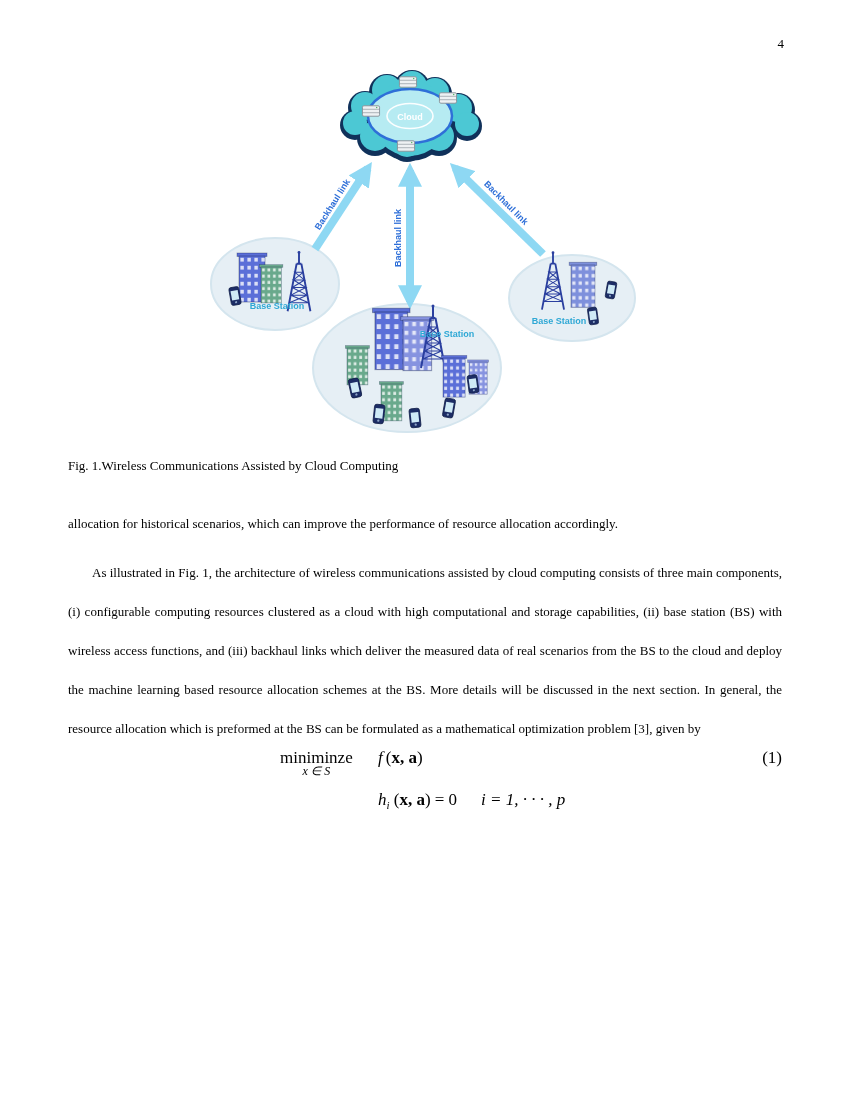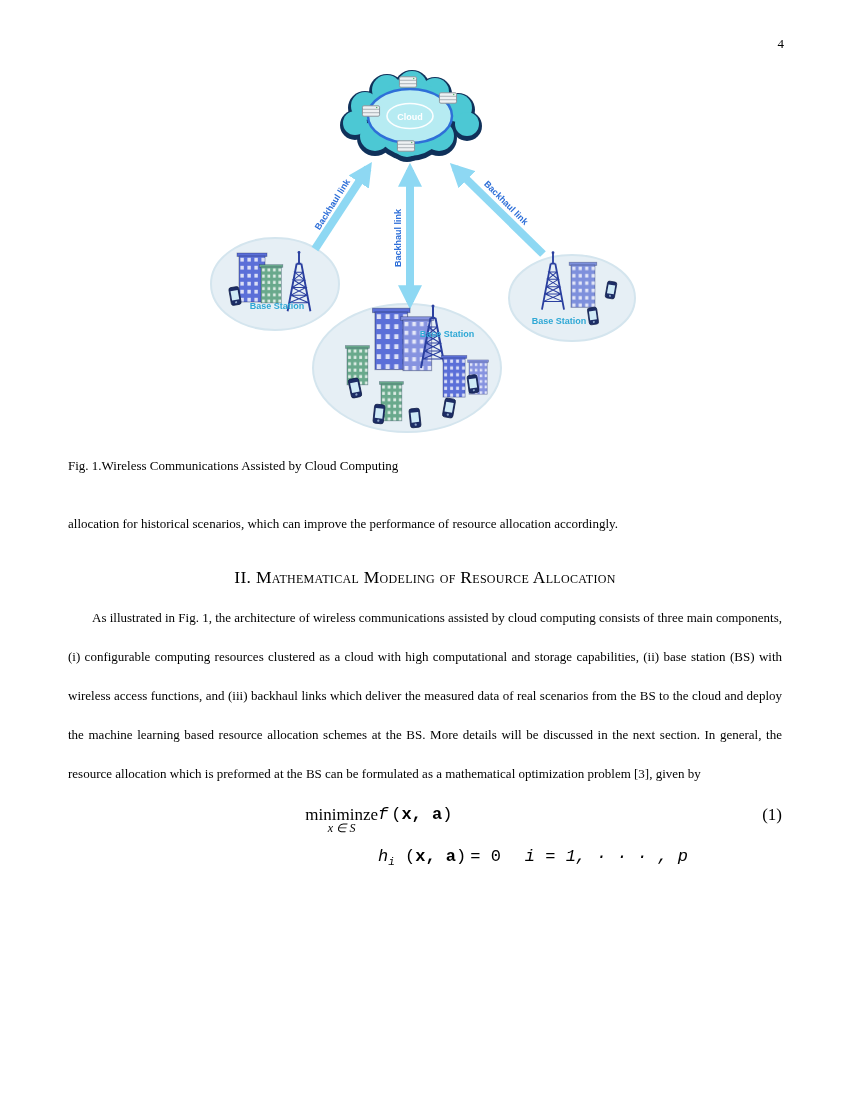--- a/index.html
+++ b/index.html
@@ -31,25 +31,25 @@
   }
   .para-intro { margin-top:30px; }
   .section-heading {
     margin-top:24px;
     text-align:center;
     font-size:17.5px;
     font-variant:small-caps;
     letter-spacing:0.3px;
   }
   .para-main { margin-top:10px; text-indent:24px; }
-  .eq-block { margin-top:12px; font-size:17px;text-align:right; }
+  .eq-block { font-size:17px; }
   .eq-row { display:flex; align-items:flex-start; padding:0 68px; margin-top:22px; }
   .eq-row:first-child { margin-top:0; }
   .eq-op { margin-left:212px; width:98px; flex:0 0 auto; }
-  .eq-expr { flex:0 1 auto; white-space:nowrap;font-family:Liberation Mono, monospace; }
+  .eq-expr { flex:0 1 auto; white-space:nowrap; }
   .eq-num { margin-left:auto; }
   .min-stack { position:relative; display:inline-block; }
   .min-sub {
     position:absolute; top:100%; left:50%;
     transform:translateX(-50%);
     margin-top:-4px;
     font-size:12px;
     white-space:nowrap;
   }
   .mi { font-style:italic; }
@@ -179,21 +179,20 @@
       </g>
     </svg>
   </div>
 
   <div class="caption">
     <span class="caption-label">Fig. 1.</span><span>Wireless Communications Assisted by Cloud Computing</span>
   </div>
 
   <p class="para para-intro">allocation for historical scenarios, which can improve the performance of resource allocation accordingly.</p>
 
-  <div class="section-heading">II. Mathematical Modeling of Resource Allocation</div>
 
   <p class="para para-main">As illustrated in Fig. 1, the architecture of wireless communications assisted by cloud computing consists of three main components, (i) configurable computing resources clustered as a cloud with high computational and storage capabilities, (ii) base station (BS) with wireless access functions, and (iii) backhaul links which deliver the measured data of real scenarios from the BS to the cloud and deploy the machine learning based resource allocation schemes at the BS. More details will be discussed in the next section. In general, the resource allocation which is preformed at the BS can be formulated as a mathematical optimization problem [3], given by</p>
 
   <div class="eq-block">
     <div class="eq-row">
       <div class="eq-op">
         <span class="min-stack">
           <span>miniminze</span>
           <span class="min-sub mi">x ∈ S</span>
         </span>

